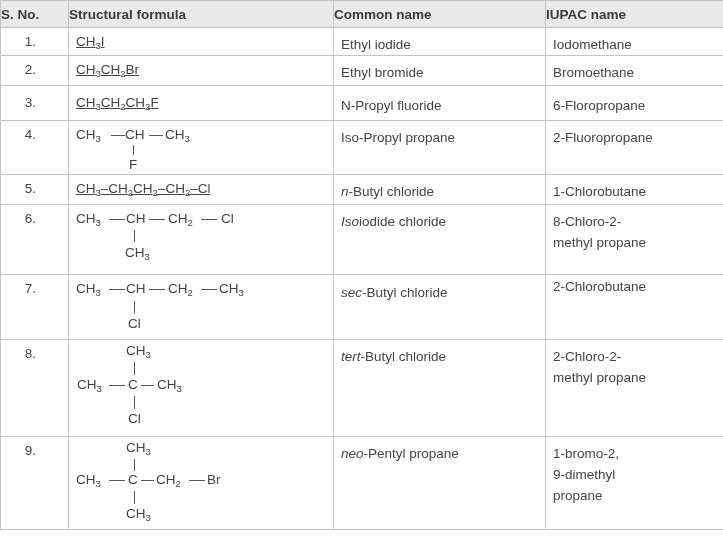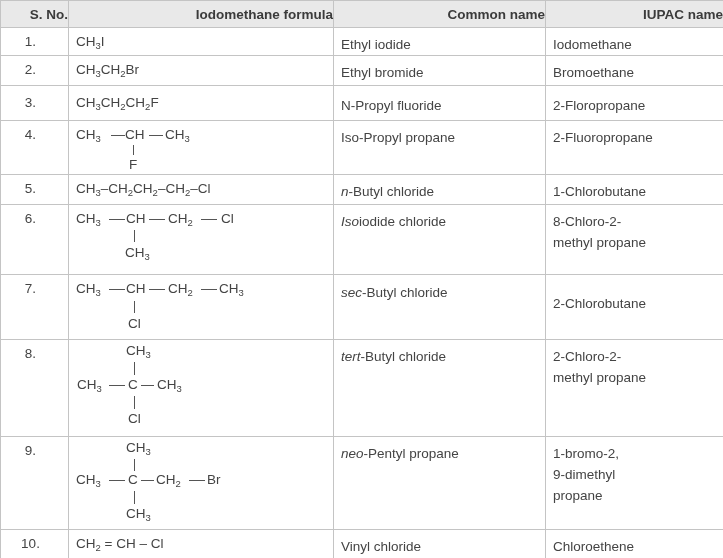--- a/index.html
+++ b/index.html
@@ -1,43 +1,43 @@
 <!DOCTYPE html>
 <html><head>
   <meta charset="utf-8">
   <style>
     html, body { margin: 0; padding: 0; background: #ffffff; }
     body { width: 723px; height: 558px; overflow: hidden; position: relative;
       font-family: "Liberation Sans", "DejaVu Sans", sans-serif; color: #3a3a3a; }
     table { border-collapse: collapse; position: absolute; left: 0; top: 0; width: 723px; table-layout: fixed; }
     td, th { border: 1.5px solid #c4c4c4; vertical-align: top; padding: 0; font-size: 13.5px; }
-    th { background: #e9e9e9; font-weight: bold; color: #3b3b3b; height: 26px; vertical-align: middle; text-align: right; font-size: 13.5px; }
+    th { background: #e9e9e9; font-weight: bold; color: #3b3b3b; height: 26px; vertical-align: middle; text-align: left; font-size: 13.5px; }
     td.sno { text-align: center; padding-top: 6px; padding-right: 8px; color: #444; }
     td.name { padding: 6px 6px 0 7px; line-height: 21px; color: #444; }
     td.formula { padding: 6px 0 0 7px; color: #444; position: relative; }
     sub { font-size: 9.5px; vertical-align: -3px; line-height: 0; }
-    .f { position: relative; white-space: nowrap; line-height: 16px; }
+    .f { position: relative; white-space: nowrap; line-height: 16px; text-decoration: underline; }
     .f .a { position: absolute; white-space: nowrap; }
     .f .vb { position: absolute; width: 1px; background: #555; }
     .hb { display: inline-block; width: 16px; height: 1px; background: #555; vertical-align: middle; margin: 0 3px; }
   </style>
 </head>
 <body>
 
 <table>
   <colgroup>
     <col style="width:68px">
     <col style="width:265px">
     <col style="width:212px">
     <col style="width:178px">
   </colgroup>
   <thead>
     <tr>
       <th>S. No.</th>
-      <th>Iodomethane formula</th>
+      <th>Structural formula</th>
       <th>Common name</th>
       <th>IUPAC name</th>
     </tr>
   </thead>
   <tbody>
 
     <tr style="height:26px">
       <td class="sno">1.</td>
       <td class="formula">
         <span class="f"><span>CH</span><sub>3</sub><span>I</span></span>
@@ -59,21 +59,21 @@
         </td>
     </tr>
 
     <tr style="height:35px">
       <td class="sno" style="padding-top:9px">3.</td>
       <td class="formula" style="padding-top:9px;">
         <span class="f"><span>CH</span><sub>3</sub><span>CH</span><sub>2</sub><span>CH</span><sub>2</sub><span>F</span></span>
       </td>
       <td class="name" style="padding-top:9px"><span>N-Propyl fluoride</span></td>
       <td class="name" style="padding-top:9px">
-          <div>2-Floropropane</div>
+          <div>6-Floropropane</div>
         </td>
     </tr>
 
     <tr style="height:54px">
       <td class="sno">4.</td>
       <td class="formula">
         <div class="f" style="height:46px">
           <span class="a" style="left:0;top:0">CH<sub>3</sub></span>
           <span class="a" style="left:32px;top:0;"><span class="hb" style="width:14px"></span></span>
           <span class="a" style="left:49px;top:0">CH</span>
@@ -131,21 +131,21 @@
           <span class="a" style="left:50px;top:0">CH</span>
           <span class="a" style="left:70px;top:0"><span class="hb"></span></span>
           <span class="a" style="left:92px;top:0">CH<sub>2</sub></span>
           <span class="a" style="left:122px;top:0"><span class="hb"></span></span>
           <span class="a" style="left:143px;top:0">CH<sub>3</sub></span>
           <span class="vb" style="left:58px;top:20px;height:12px"></span>
           <span class="a" style="left:52px;top:35px">Cl</span>
         </div>
       </td>
       <td class="name" style="padding-top:7px"><i>sec</i><span>-Butyl chloride</span></td>
-      <td class="name" style="padding-top:18px">
+      <td class="name" style="padding-top:1px">
           <div>2-Chlorobutane</div>
         </td>
     </tr>
 
     <tr style="height:97px">
       <td class="sno">8.</td>
       <td class="formula" style="padding-top:3px">
         <div class="f" style="height:88px">
           <span class="a" style="left:50px;top:0">CH<sub>3</sub></span>
           <span class="vb" style="left:58px;top:19px;height:13px"></span>
@@ -183,24 +183,14 @@
         </div>
       </td>
       <td class="name"><i>neo</i><span>-Pentyl propane</span></td>
       <td class="name">
           <div>1-bromo-2,</div>
           <div>9-dimethyl</div>
           <div>propane</div>
         </td>
     </tr>
 
-    <tr style="height:29px">
-      <td class="sno">10.</td>
-      <td class="formula">
-        <span class="f">CH<sub>2</sub> = CH – Cl</span>
-      </td>
-      <td class="name"><span>Vinyl chloride</span></td>
-      <td class="name">
-          <div>Chloroethene</div>
-        </td>
-    </tr>
   </tbody>
 </table>
 
 </body></html>

